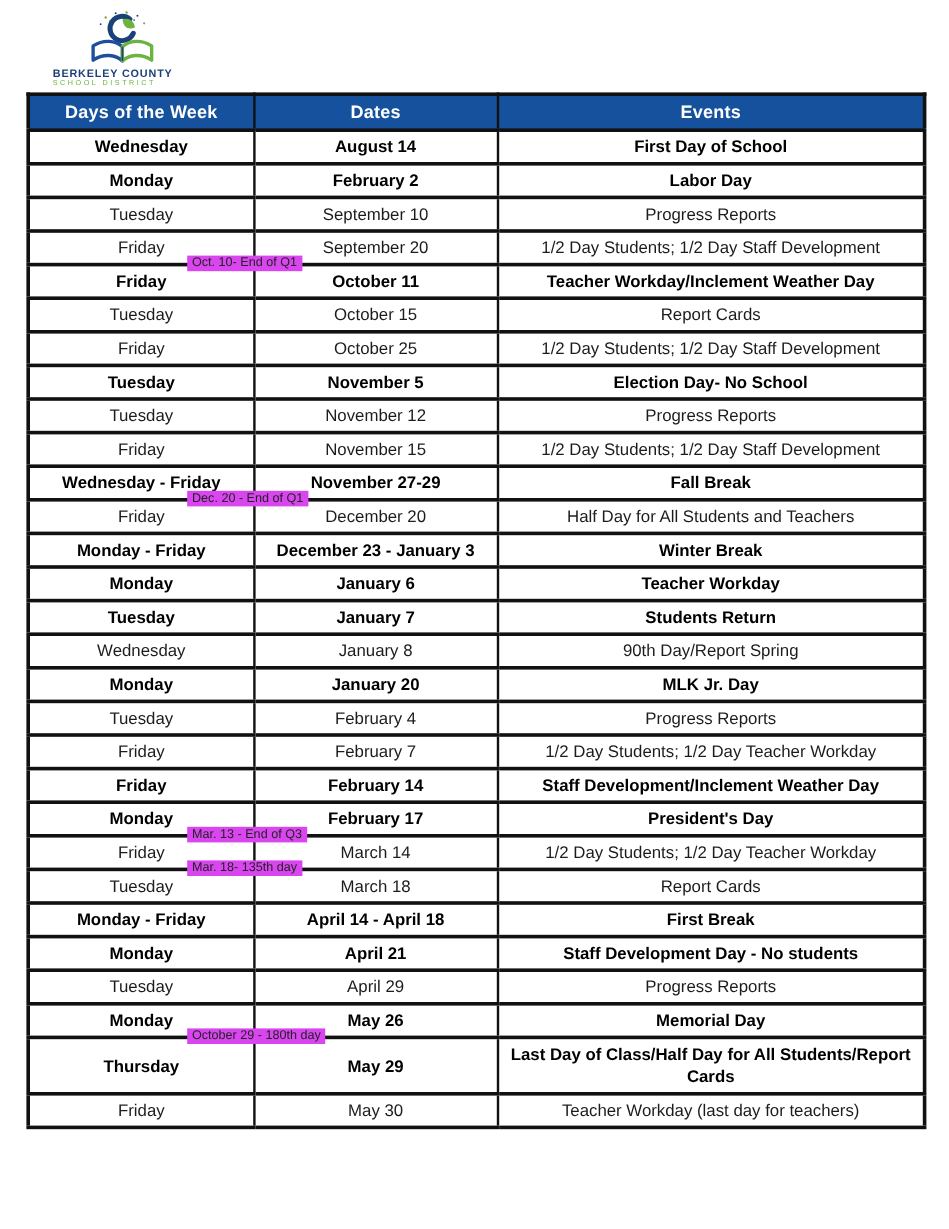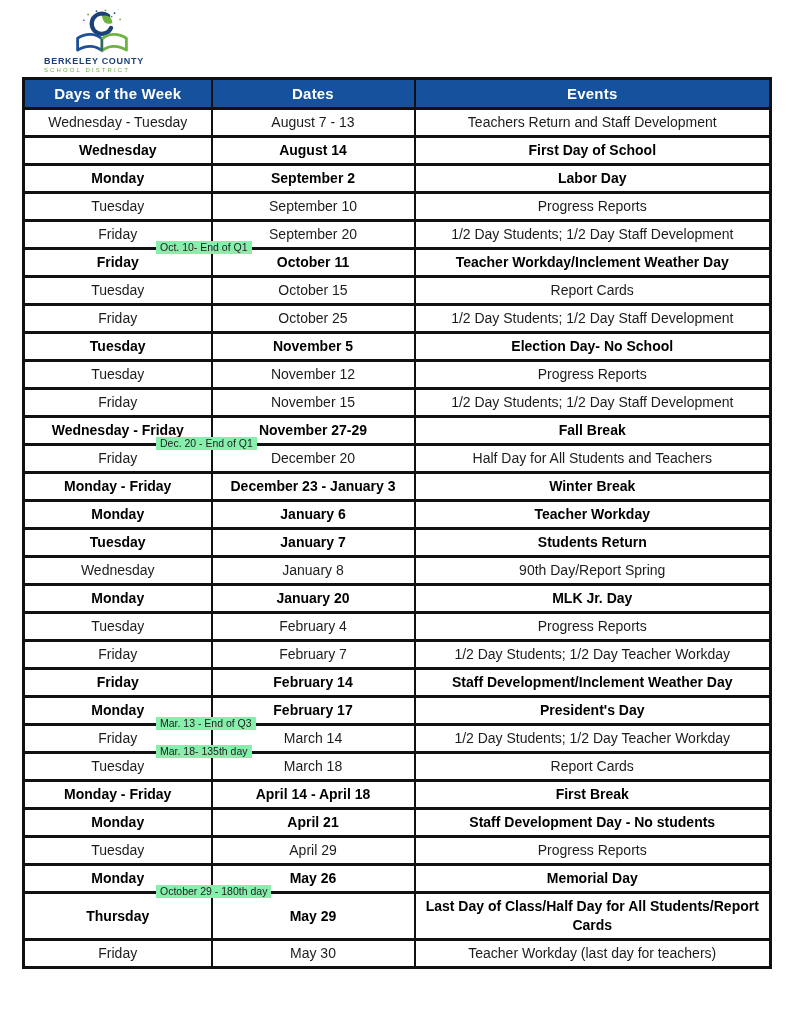--- a/index.html
+++ b/index.html
@@ -39,21 +39,21 @@
   td{
     border:2px solid var(--border);
     border-top-width:3px;border-bottom-width:3px;
     text-align:center;vertical-align:middle;
     font-size:14px;line-height:19px;height:20px;padding:3px 6px;
     position:relative;color:#1c1c1c;
   }
   tr.bold td{font-weight:700;color:#000000;}
   .annotation{
     position:absolute;top:-9px;left:131px;z-index:2;
-    background:#86efac;padding:0 4px;
+    background:#d946ef;padding:0 4px;
     font-size:10.5px;line-height:13px;font-weight:400;color:#222222;
     white-space:nowrap;
   }
 </style>
 </head>
 <body>
 
 <div class="header">
   <div class="logo">
     <svg width="72" height="46" viewBox="0 0 100 66" aria-hidden="true">
@@ -87,33 +87,28 @@
       <col class="c3">
     </colgroup>
   <thead>
     <tr>
       <th>Days of the Week</th>
       <th>Dates</th>
       <th>Events</th>
     </tr>
   </thead>
   <tbody>
-      <tr>
-        <td>Wednesday - Tuesday</td>
-        <td>August 7 - 13</td>
-        <td>Teachers Return and Staff Development</td>
-      </tr>
       <tr class="bold">
         <td>Wednesday</td>
         <td>August 14</td>
         <td>First Day of School</td>
       </tr>
       <tr class="bold">
         <td>Monday</td>
-        <td>September 2</td>
+        <td>February 2</td>
         <td>Labor Day</td>
       </tr>
       <tr>
         <td>Tuesday</td>
         <td>September 10</td>
         <td>Progress Reports</td>
       </tr>
       <tr>
         <td>Friday</td>
         <td>September 20</td>

